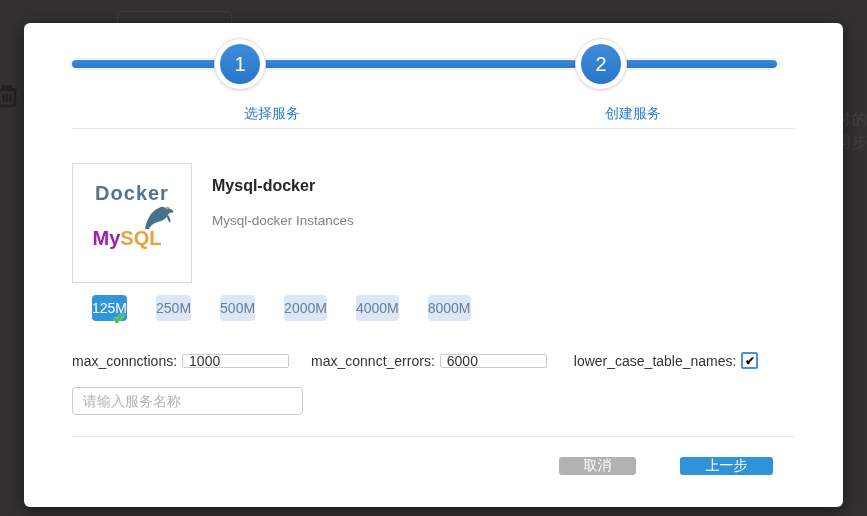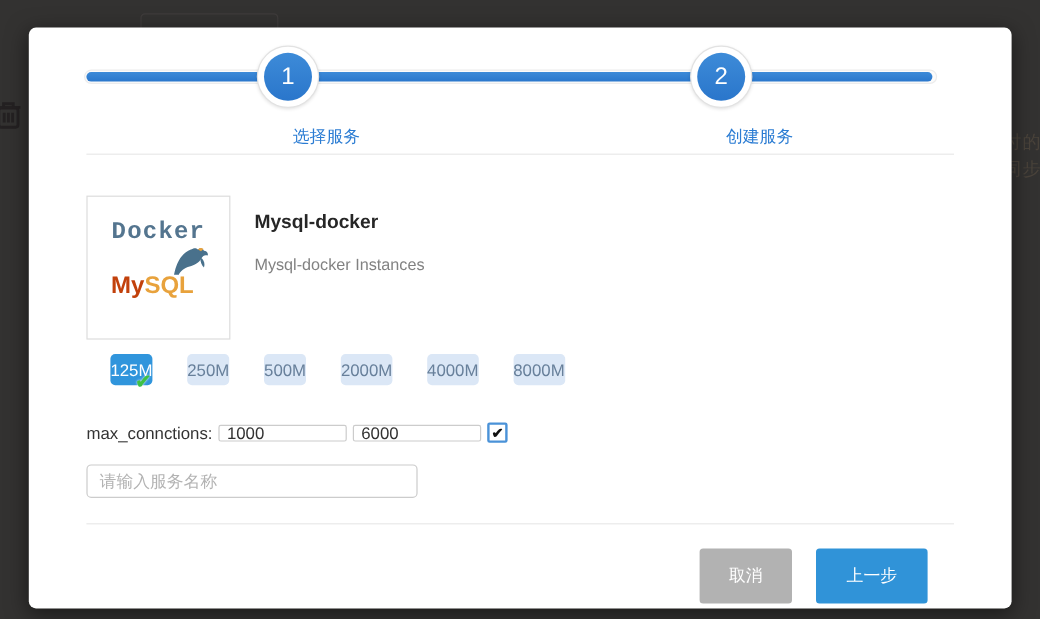--- a/index.html
+++ b/index.html
@@ -31,25 +31,25 @@
   .step-c1{left:190px;} .step-c2{left:551px;}
   .step-label{position:absolute;top:82px;width:120px;text-align:right;
       color:#2b7cd3;font-size:14px;}
   .step-l1{left:156px;} .step-l2{left:517px;}
   .divider{position:absolute;left:48px;width:723px;height:0;border-top:1px solid #e9e9e9;}
   .div1{top:105px;} .div2{top:413px;}
 
   
   .logo-box{position:absolute;left:48px;top:140px;width:120px;height:120px;
       border:1px solid #ddd;box-sizing:border-box;text-align:center;}
-  .logo-docker{margin-top:18px;font-family:Liberation Mono, monospace;font-weight:bold;
+  .logo-docker{margin-top:18px;font-family:Liberation Sans, sans-serif;font-weight:bold;
       font-size:20px;color:#54758f;letter-spacing:1px;}
   .logo-dolphin{display:block;margin:0 14px 0 auto;}
   .logo-mysql{font-size:20px;font-weight:bold;margin-top:-4px;margin-left:-10px;}
-  .logo-mysql .my{color:#c2410c;} .logo-mysql .sql{color:#e8a23c;}
+  .logo-mysql .my{color:#a21caf;} .logo-mysql .sql{color:#e8a23c;}
   .svc-title{position:absolute;left:188px;top:154px;font-size:16px;font-weight:bold;color:#262626;}
   .svc-sub{position:absolute;left:188px;top:190px;font-size:13.5px;color:#828282;}
 
   
   .mem-row{position:absolute;left:48px;top:272px;display:flex;gap:9px;}
   .mem-btn{height:26px;padding:0 0;border-radius:4px;background:#dbe7f6;color:#68809b;
       font-size:14px;display:flex;align-items:center;justify-content:center;cursor:pointer;
       position:relative;min-width:31px;margin-left:20px;}
   .mem-btn.selected{background:#3095dc;color:#fff;}
   .mem-check{position:absolute;right:1px;bottom:-7px;color:#3fc146;font-size:16px;
@@ -59,31 +59,31 @@
   .param-row{position:absolute;left:48px;top:329px;display:flex;align-items:center;
       font-size:14px;color:#333;}
   .param-input{width:107px;height:14px;border:1px solid #ccc;border-radius:2px;
       box-sizing:border-box;font-size:14px;color:#333;padding:0 6px;margin-left:5px;
       font-family:"Liberation Sans",sans-serif;}
   .ml22{margin-left:22px;} .ml27{margin-left:27px;}
   .cbx{margin-left:5px;width:17px;height:17px;border:2px solid #4a92d8;border-radius:2px;
       box-sizing:border-box;background:#fff;display:flex;align-items:center;
       justify-content:center;font-size:12px;font-weight:bold;color:#111;cursor:pointer;}
 
-  .name-input{position:absolute;left:48px;top:364px;width:276px;height:28px;
+  .name-input{position:absolute;left:48px;top:364px;width:231px;height:28px;
       border:1px solid #ccc;border-radius:4px;box-sizing:border-box;padding:0 10px;
       font-size:14px;color:#333;font-family:"Liberation Sans",sans-serif;}
   .name-input::placeholder{color:#b3b3b3;}
 
   
   .footer{position:absolute;top:434px;right:70px;display:flex;gap:20px;}
-  .f-btn{height:46px;border:none;border-radius:3px;color:#fff;font-size:14px;
+  .f-btn{height:18px;border:none;border-radius:3px;color:#fff;font-size:14px;
       font-family:"Liberation Sans",sans-serif;cursor:pointer;padding:0 10px;}
   .f-cancel{background:#b2b2b2;min-width:77px;}
-  .f-blue{background:#3093d8;}
+  .f-blue{background:#3093d8;margin-left:24px;}
   .f-prev{min-width:93px;} .f-create{min-width:77px;}
 </style>
 </head>
 <body>
 
 <div class="stage">
 
   <div class="bg-search-outline"></div>
   <svg class="bg-trash" width="22" height="26" viewBox="0 0 22 26">
     <g fill="none" stroke="#242122" stroke-width="2.4">
@@ -143,21 +143,23 @@
           <span>4000M</span>
         </div>
       <div class="mem-btn">
           <span>8000M</span>
         </div>
     </div>
 
     <div class="param-row">
       <span>max_connctions:</span>
       <input class="param-input" type="text" value="1000" style="">
+      <span class="ml22">max_connct_errors:</span>
       <input class="param-input" type="text" value="6000" style="">
+      <span class="ml27">lower_case_table_names:</span>
       <span class="cbx">✔</span>
     </div>
 
     <input class="name-input" type="text" placeholder="请输入服务名称" style="">
 
     <div class="divider div2"></div>
 
     <div class="footer">
       <button class="f-btn f-cancel">取消</button>
       <button class="f-btn f-blue f-prev">上一步</button>

